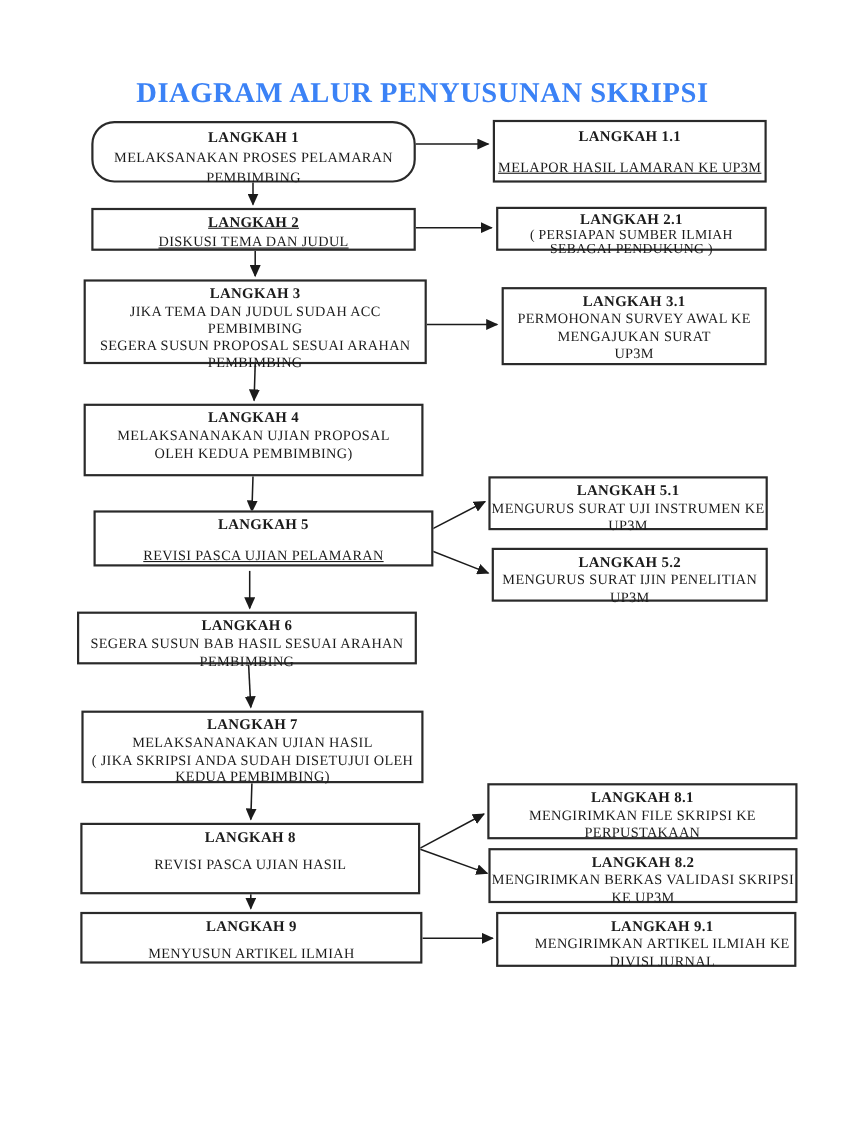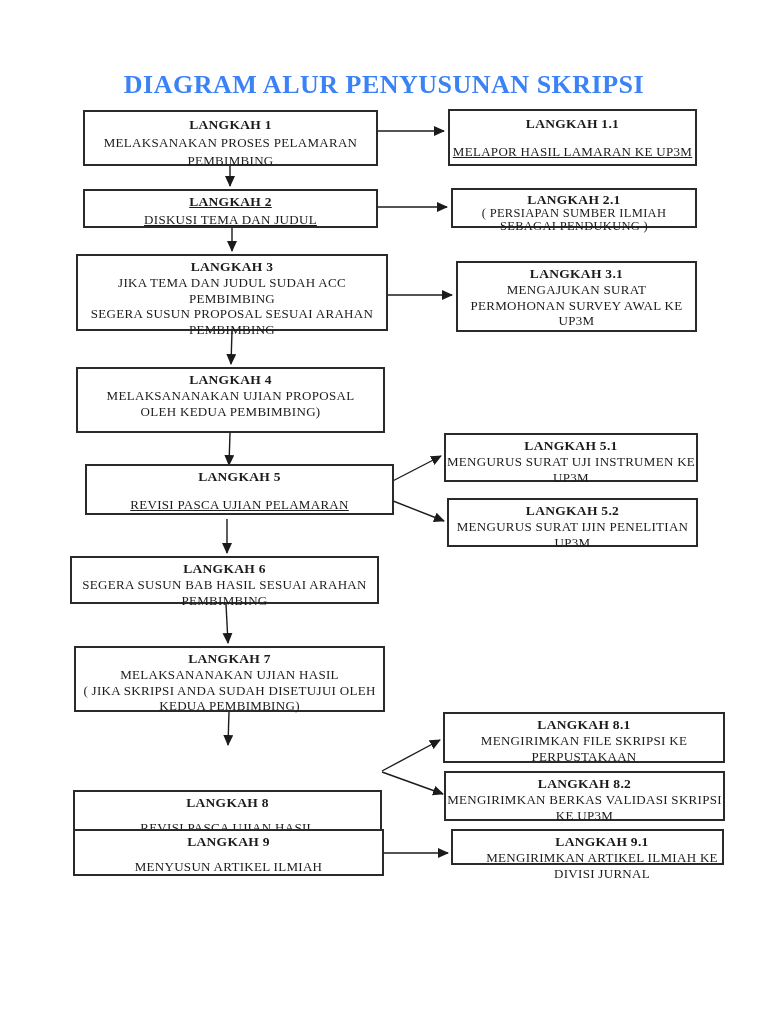--- a/index.html
+++ b/index.html
@@ -89,21 +89,21 @@
     <line x1="383" y1="497" x2="444" y2="521" marker-end="url(#ah)"></line>
     <line x1="227" y1="519" x2="227" y2="553" marker-end="url(#ah)"></line>
     <line x1="226" y1="604" x2="228" y2="643" marker-end="url(#ah)"></line>
     <line x1="229" y1="712" x2="228" y2="745" marker-end="url(#ah)"></line>
     <line x1="382" y1="771" x2="440" y2="740" marker-end="url(#ah)"></line>
     <line x1="382" y1="772" x2="443" y2="794" marker-end="url(#ah)"></line>
     <line x1="228" y1="795" x2="228" y2="826" marker-end="url(#ah)"></line>
     <line x1="384" y1="853" x2="448" y2="853" marker-end="url(#ah)"></line>
   </svg>
 
-  <div class="box roomy" style="left:83px; top:110px; width:295px; height:56px;">
+  <div class="box roomy" style="left:83px; top:110px; width:295px; height:56px;border-radius:21px;">
     <div class="heading">LANGKAH 1</div>
     <div class="line">MELAKSANAKAN PROSES PELAMARAN</div>
     <div class="line">PEMBIMBING</div>
   </div>
 
   <div class="box roomy" style="left:83px; top:189px; width:295px; height:39px; padding-top:1px;text-decoration:underline;">
     <div class="heading">LANGKAH 2</div>
     <div class="line">DISKUSI TEMA DAN JUDUL</div>
   </div>
 
@@ -132,21 +132,21 @@
     <div class="line">PEMBIMBING</div>
   </div>
 
   <div class="box" style="left:74px; top:646px; width:311px; height:66px;">
     <div class="heading">LANGKAH 7</div>
     <div class="line">MELAKSANANAKAN UJIAN HASIL</div>
     <div class="line">( JIKA SKRIPSI  ANDA SUDAH DISETUJUI OLEH</div>
     <div class="line">KEDUA PEMBIMBING)</div>
   </div>
 
-  <div class="box" style="left:73px; top:790px; width:309px; height:47px;">
+  <div class="box" style="left:73px; top:748px; width:309px; height:65px;">
     <div class="heading">LANGKAH 8</div>
     <div class="line spaced-sm">REVISI PASCA UJIAN HASIL</div>
   </div>
 
   <div class="box" style="left:73px; top:829px; width:311px; height:47px;">
     <div class="heading">LANGKAH 9</div>
     <div class="line spaced-sm">MENYUSUN ARTIKEL ILMIAH</div>
   </div>
 
   <div class="box" style="left:448px; top:109px; width:249px; height:57px; padding-top:5px;">
@@ -155,22 +155,22 @@
   </div>
 
   <div class="box tight" style="left:451px; top:188px; width:246px; height:40px;">
     <div class="heading">LANGKAH 2.1</div>
     <div class="line">( PERSIAPAN SUMBER ILMIAH</div>
     <div class="line">SEBAGAI PENDUKUNG )</div>
   </div>
 
   <div class="box" style="left:456px; top:261px; width:241px; height:71px;">
     <div class="heading">LANGKAH 3.1</div>
+    <div class="line">PERMOHONAN SURVEY AWAL KE</div>
     <div class="line">MENGAJUKAN SURAT</div>
-    <div class="line">PERMOHONAN SURVEY AWAL KE</div>
     <div class="line">UP3M</div>
   </div>
 
   <div class="box" style="left:444px; top:433px; width:254px; height:49px;">
     <div class="heading">LANGKAH 5.1</div>
     <div class="line">MENGURUS SURAT UJI INSTRUMEN KE</div>
     <div class="line">UP3M</div>
   </div>
 
   <div class="box" style="left:447px; top:498px; width:251px; height:49px;">
@@ -184,19 +184,19 @@
     <div class="line">MENGIRIMKAN FILE SKRIPSI KE</div>
     <div class="line">PERPUSTAKAAN</div>
   </div>
 
   <div class="box" style="left:444px; top:771px; width:281px; height:50px;">
     <div class="heading">LANGKAH 8.2</div>
     <div class="line">MENGIRIMKAN BERKAS VALIDASI SKRIPSI</div>
     <div class="line">KE UP3M</div>
   </div>
 
-  <div class="box" style="left:451px; top:829px; width:273px; height:36px;padding-left:29px;">
+  <div class="box" style="left:451px; top:829px; width:273px; height:50px;padding-left:29px;">
     <div class="heading">LANGKAH 9.1</div>
     <div class="line">MENGIRIMKAN ARTIKEL ILMIAH KE</div>
     <div class="line">DIVISI JURNAL</div>
   </div>
 
 </div>
 
 </body></html>

